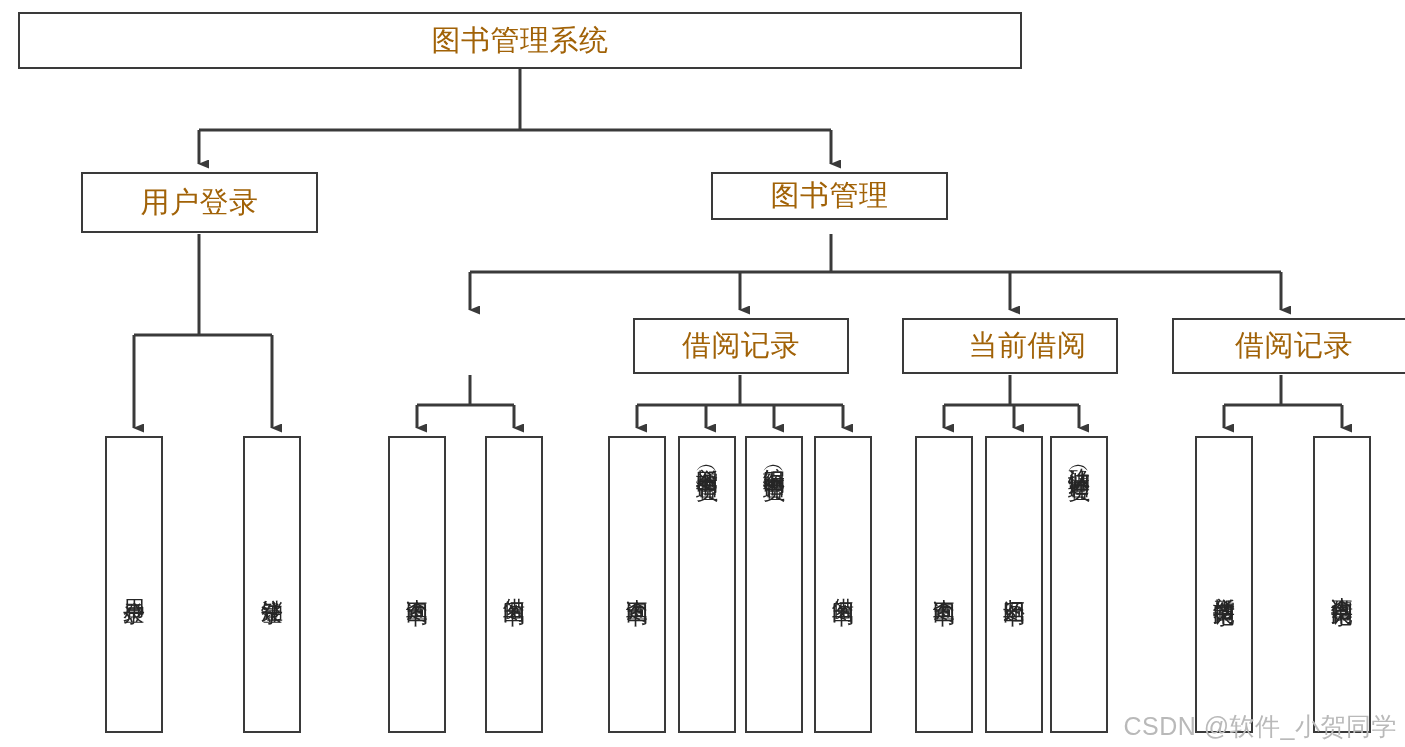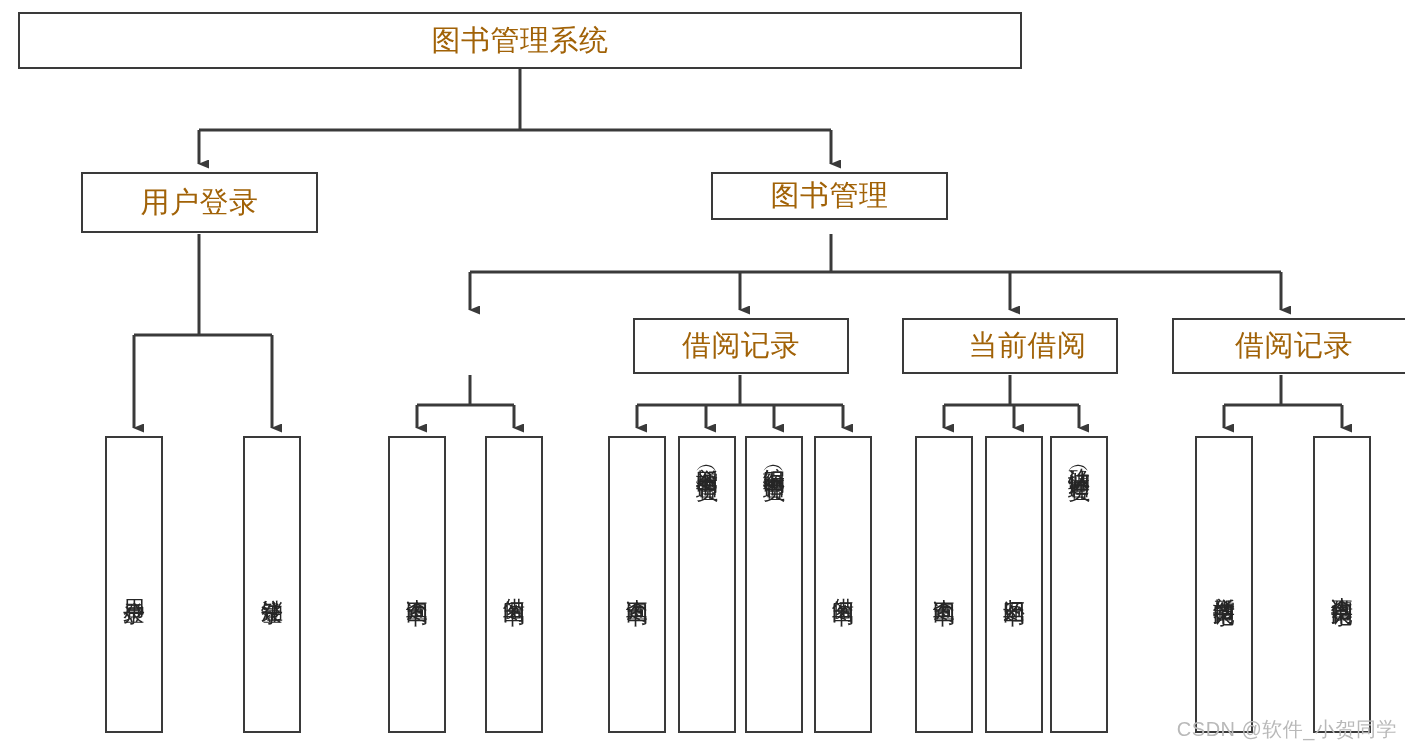--- a/index.html
+++ b/index.html
@@ -64,21 +64,21 @@
     padding-top: 12px;
   }
   .leaf-box.center-text {
     align-items: center;
     padding-top: 0;
   }
   .watermark {
     position: absolute;
     right: 8px;
     bottom: 4px;
-    font-size: 20px;
+    font-size: 25px;
     color: #b9b9b9;
     white-space: nowrap;
     letter-spacing: 0.5px;
     pointer-events: none;
   }
 </style>
 </head>
 <body>
 
 <div id="diagram-root">

